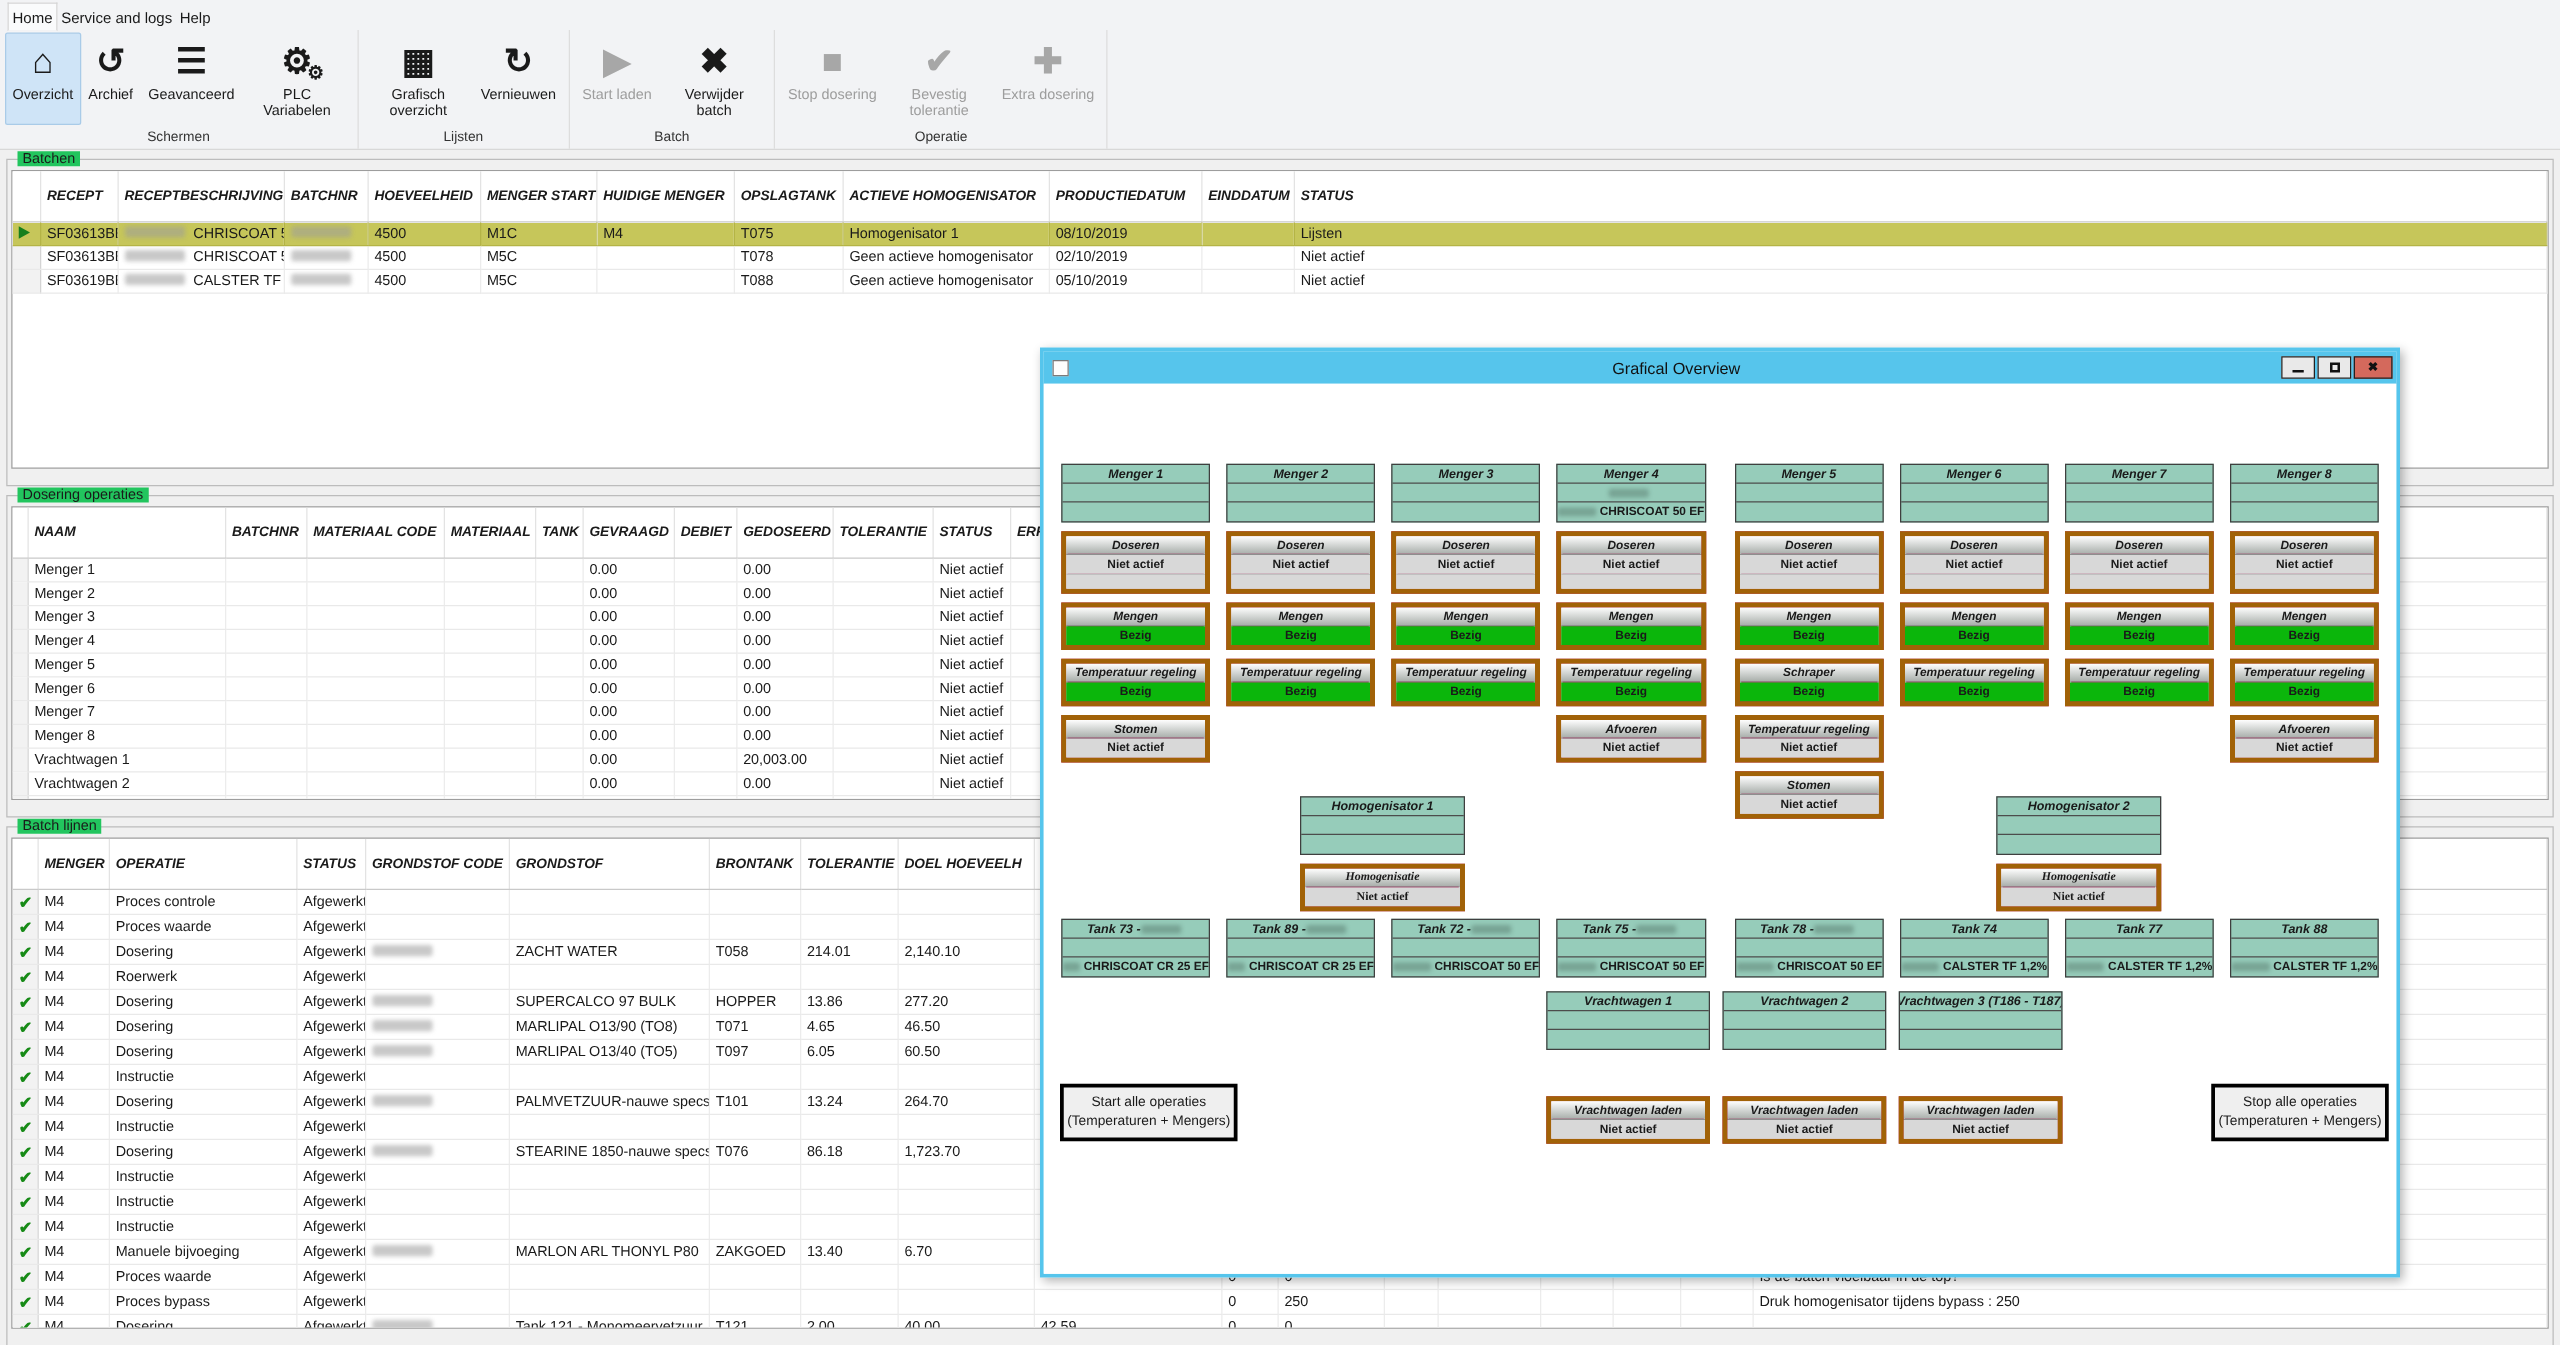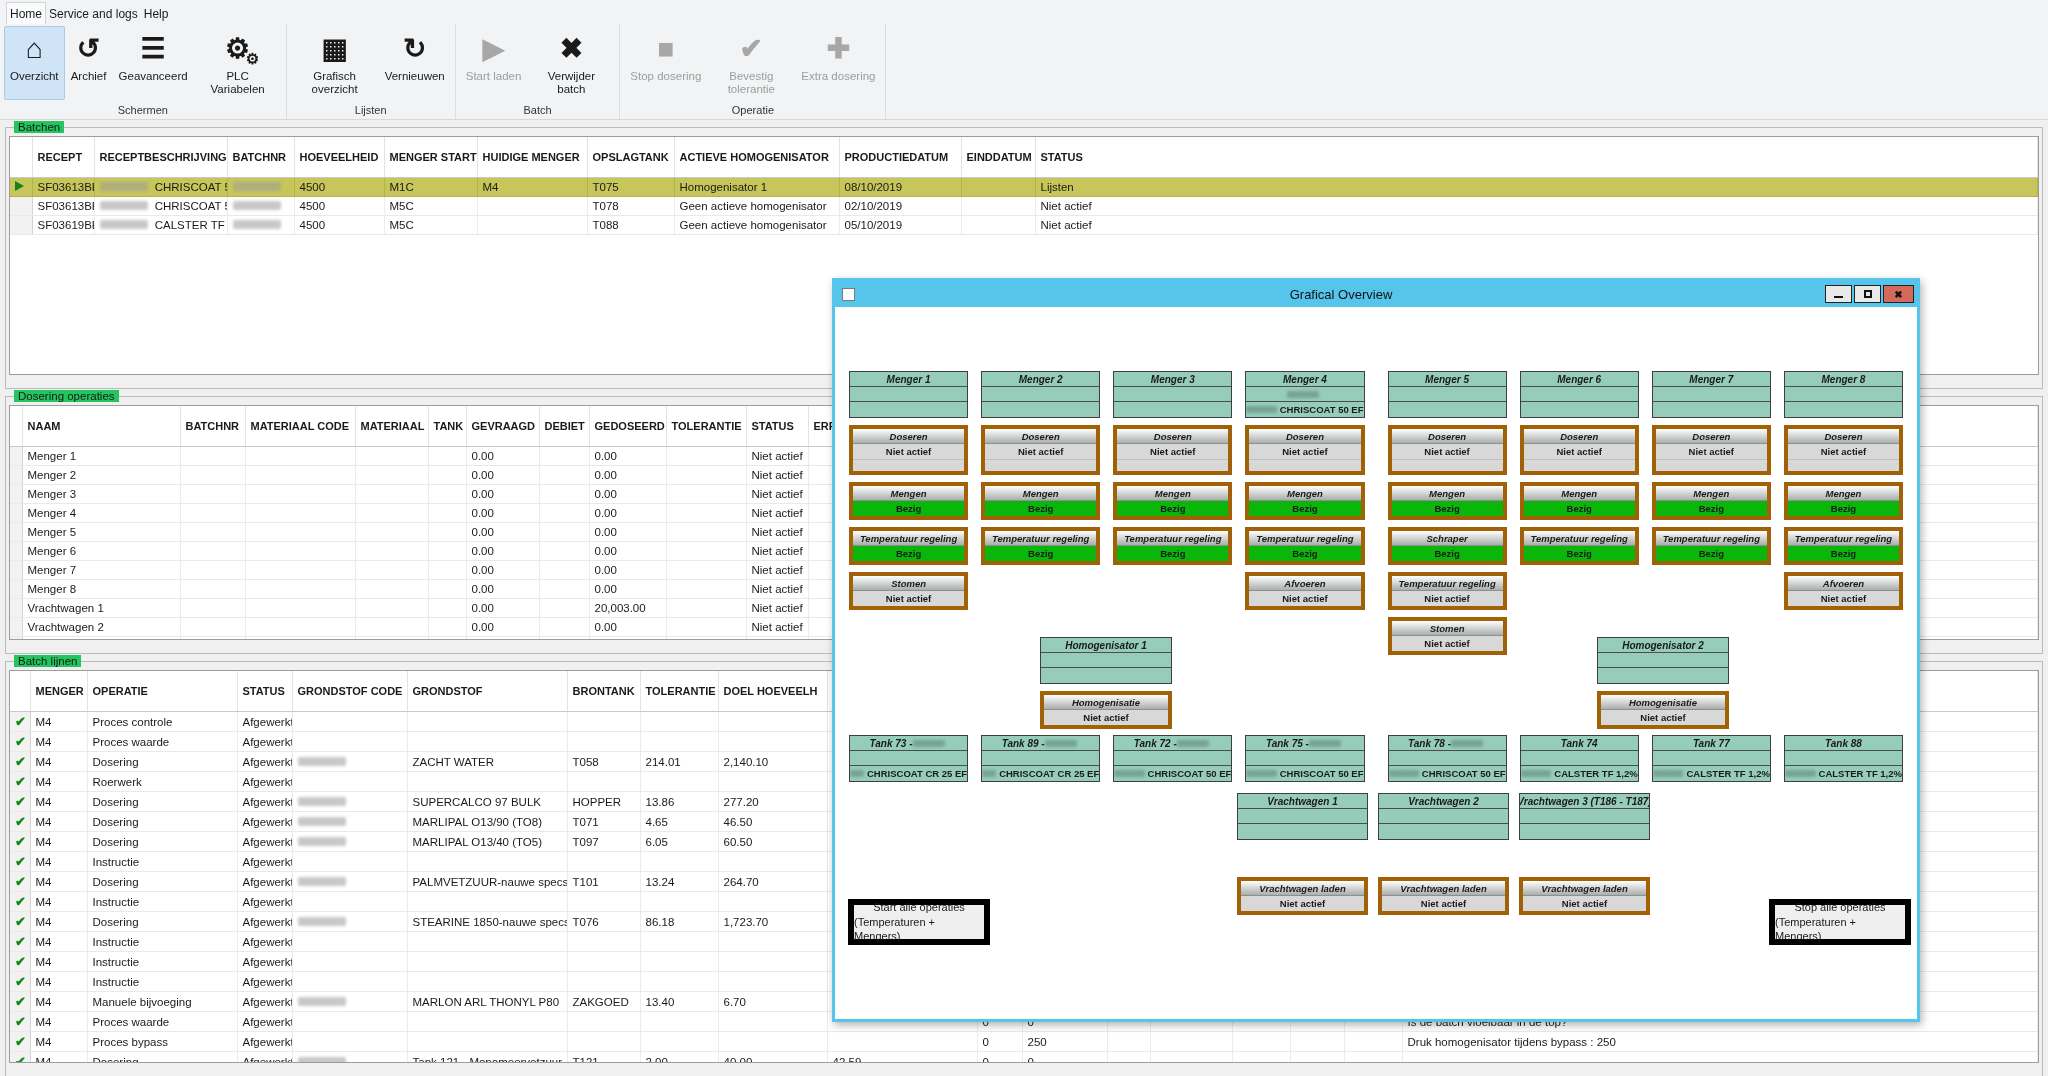--- a/index.html
+++ b/index.html
@@ -25,21 +25,21 @@
   
   .groupbox { position:relative; margin:7px 5px 0; border:1px solid #bcbcbc; padding:8px 3px 3px; background:#f0f0f0; }
   .groupbox > .legend { position:absolute; top:-7px; left:8px; background:#22c55e; padding:0 4px; font-size:11.5px; }
   .tablewrap { background:#fff; border:1px solid #9d9d9d; overflow:hidden; height:100%; }
   #batchen-box  { height:262px; }
   #dosering-box { height:258px; }
   #lijnen-box   { height:416px; }
   .groupbox .tablewrap { height:calc(100% - 10px); }
   table { border-collapse:collapse; table-layout:fixed; width:100%; background:#fff; }
   th { font-size:11px; font-weight:bold; text-align:left; padding:14px 5px; height:25px;
-       border-right:1px solid #e3e3e3; border-bottom:1px solid #c9c9c9; white-space:nowrap; overflow:hidden; background:#fff; }
+       border-right:1px solid #e3e3e3; border-bottom:1px solid #c9c9c9; white-space:nowrap; overflow:hidden; background:#fff;font-style:italic; }
   td { font-size:11.5px; padding:2px 5px; height:19px; border-right:1px solid #ececec; border-bottom:1px solid #e9e9e9;
        white-space:nowrap; overflow:hidden; }
   #lijnen-box td { height:18px; }
   td.rowhead { background:#f2f2f2; border-right:1px solid #d4d4d4; }
   tr.selected td { background:#c6c65a; border-color:#b4b446; }
   .play { display:inline-block; width:0; height:0; border-left:9px solid #17801d; border-top:5px solid transparent; border-bottom:5px solid transparent; }
   .chk { color:#168a16; font-size:13px; font-weight:bold; }
   .blur { display:inline-block; vertical-align:middle; width:48px; height:9px; border-radius:2px;
           background:#9c9c9c; opacity:.55; filter:blur(1.5px); margin:0 4px 2px 0; }
 
@@ -72,27 +72,27 @@
   .tpanel .blur { width:32px; height:7px; background:#5f8376; margin:0 3px 0 0; }
   .op-box { border:4px solid #a16207; background:#be185d; box-shadow:inset 0 0 0 1px #fff; }
   .op-label { height:15px; display:flex; align-items:center; justify-content:center; font-size:9.5px; font-weight:bold;
               font-style:italic; background:linear-gradient(#fefefe,#a9afab); border-bottom:1px solid #8e8e8e;
               white-space:nowrap; overflow:hidden; }
   .op-status { height:15px; display:flex; align-items:center; justify-content:center; font-size:9.5px; font-weight:bold; background:#d8d8d8; }
   .op-status.busy { background:#0bb60b; }
   .op-empty { height:12px; background:#d8d8d8; border-top:1px solid #c0c0c0; }
 
   .hpanel { position:absolute; width:132px; top:330px; }
-  .hpanel .op-box { margin-top:7px; }
+  .hpanel .op-box { margin-top:7px;font-family:Liberation Serif, serif; }
   #h1 { left:205px; } #h2 { left:762px; }
   #vrow { position:absolute; left:402px; top:486px; display:flex; gap:10px; }
   #vrow .vcol { width:131px; display:flex; flex-direction:column; }
   #vrow .op-box { margin-top:37px; }
-  .bigbtn { position:absolute; top:560px; width:142px; height:46px; background:#efefef; border:6px solid #000000;
-            display:flex; flex-direction:column; align-items:center; justify-content:center; font-size:11px; line-height:1.35;margin-top:32px; }
+  .bigbtn { position:absolute; top:560px; width:142px; height:46px; background:#efefef; border:3px solid #000000;
+            display:flex; flex-direction:column; align-items:center; justify-content:center; font-size:11px; line-height:1.35; }
   #startall { left:13px; } #stopall { right:6px; }
 </style>
 </head>
 <body>
 
 <div id="tabbar">
     <div class="tab active">Home</div>
     <div class="tab">Service and logs</div>
     <div class="tab">Help</div>
   </div>

